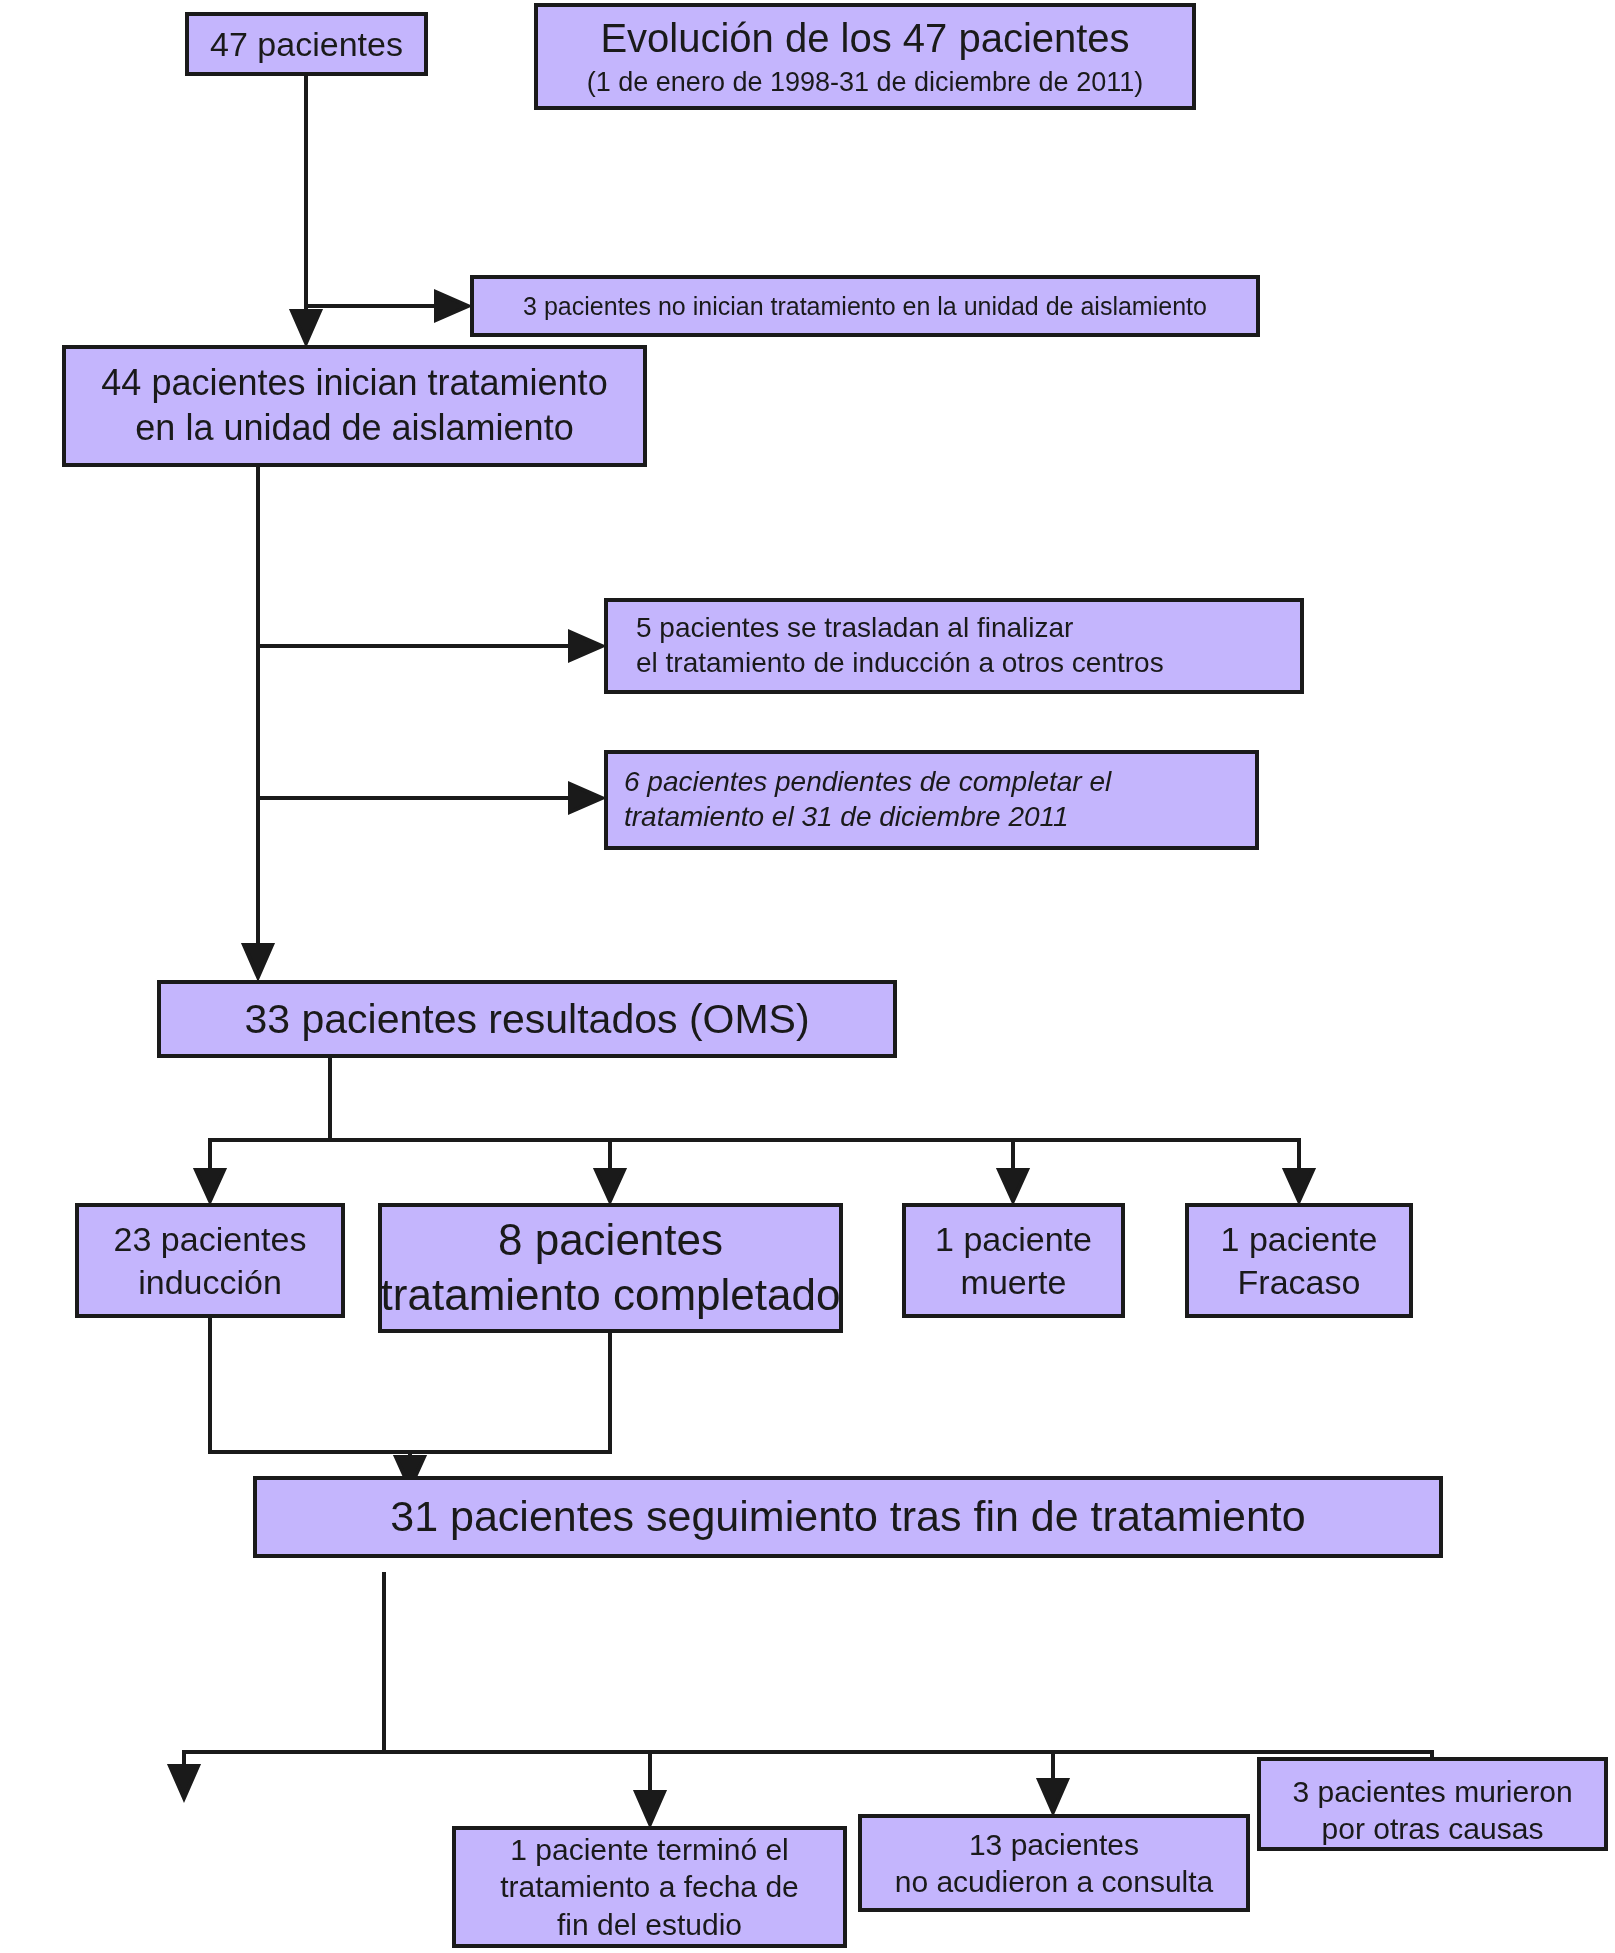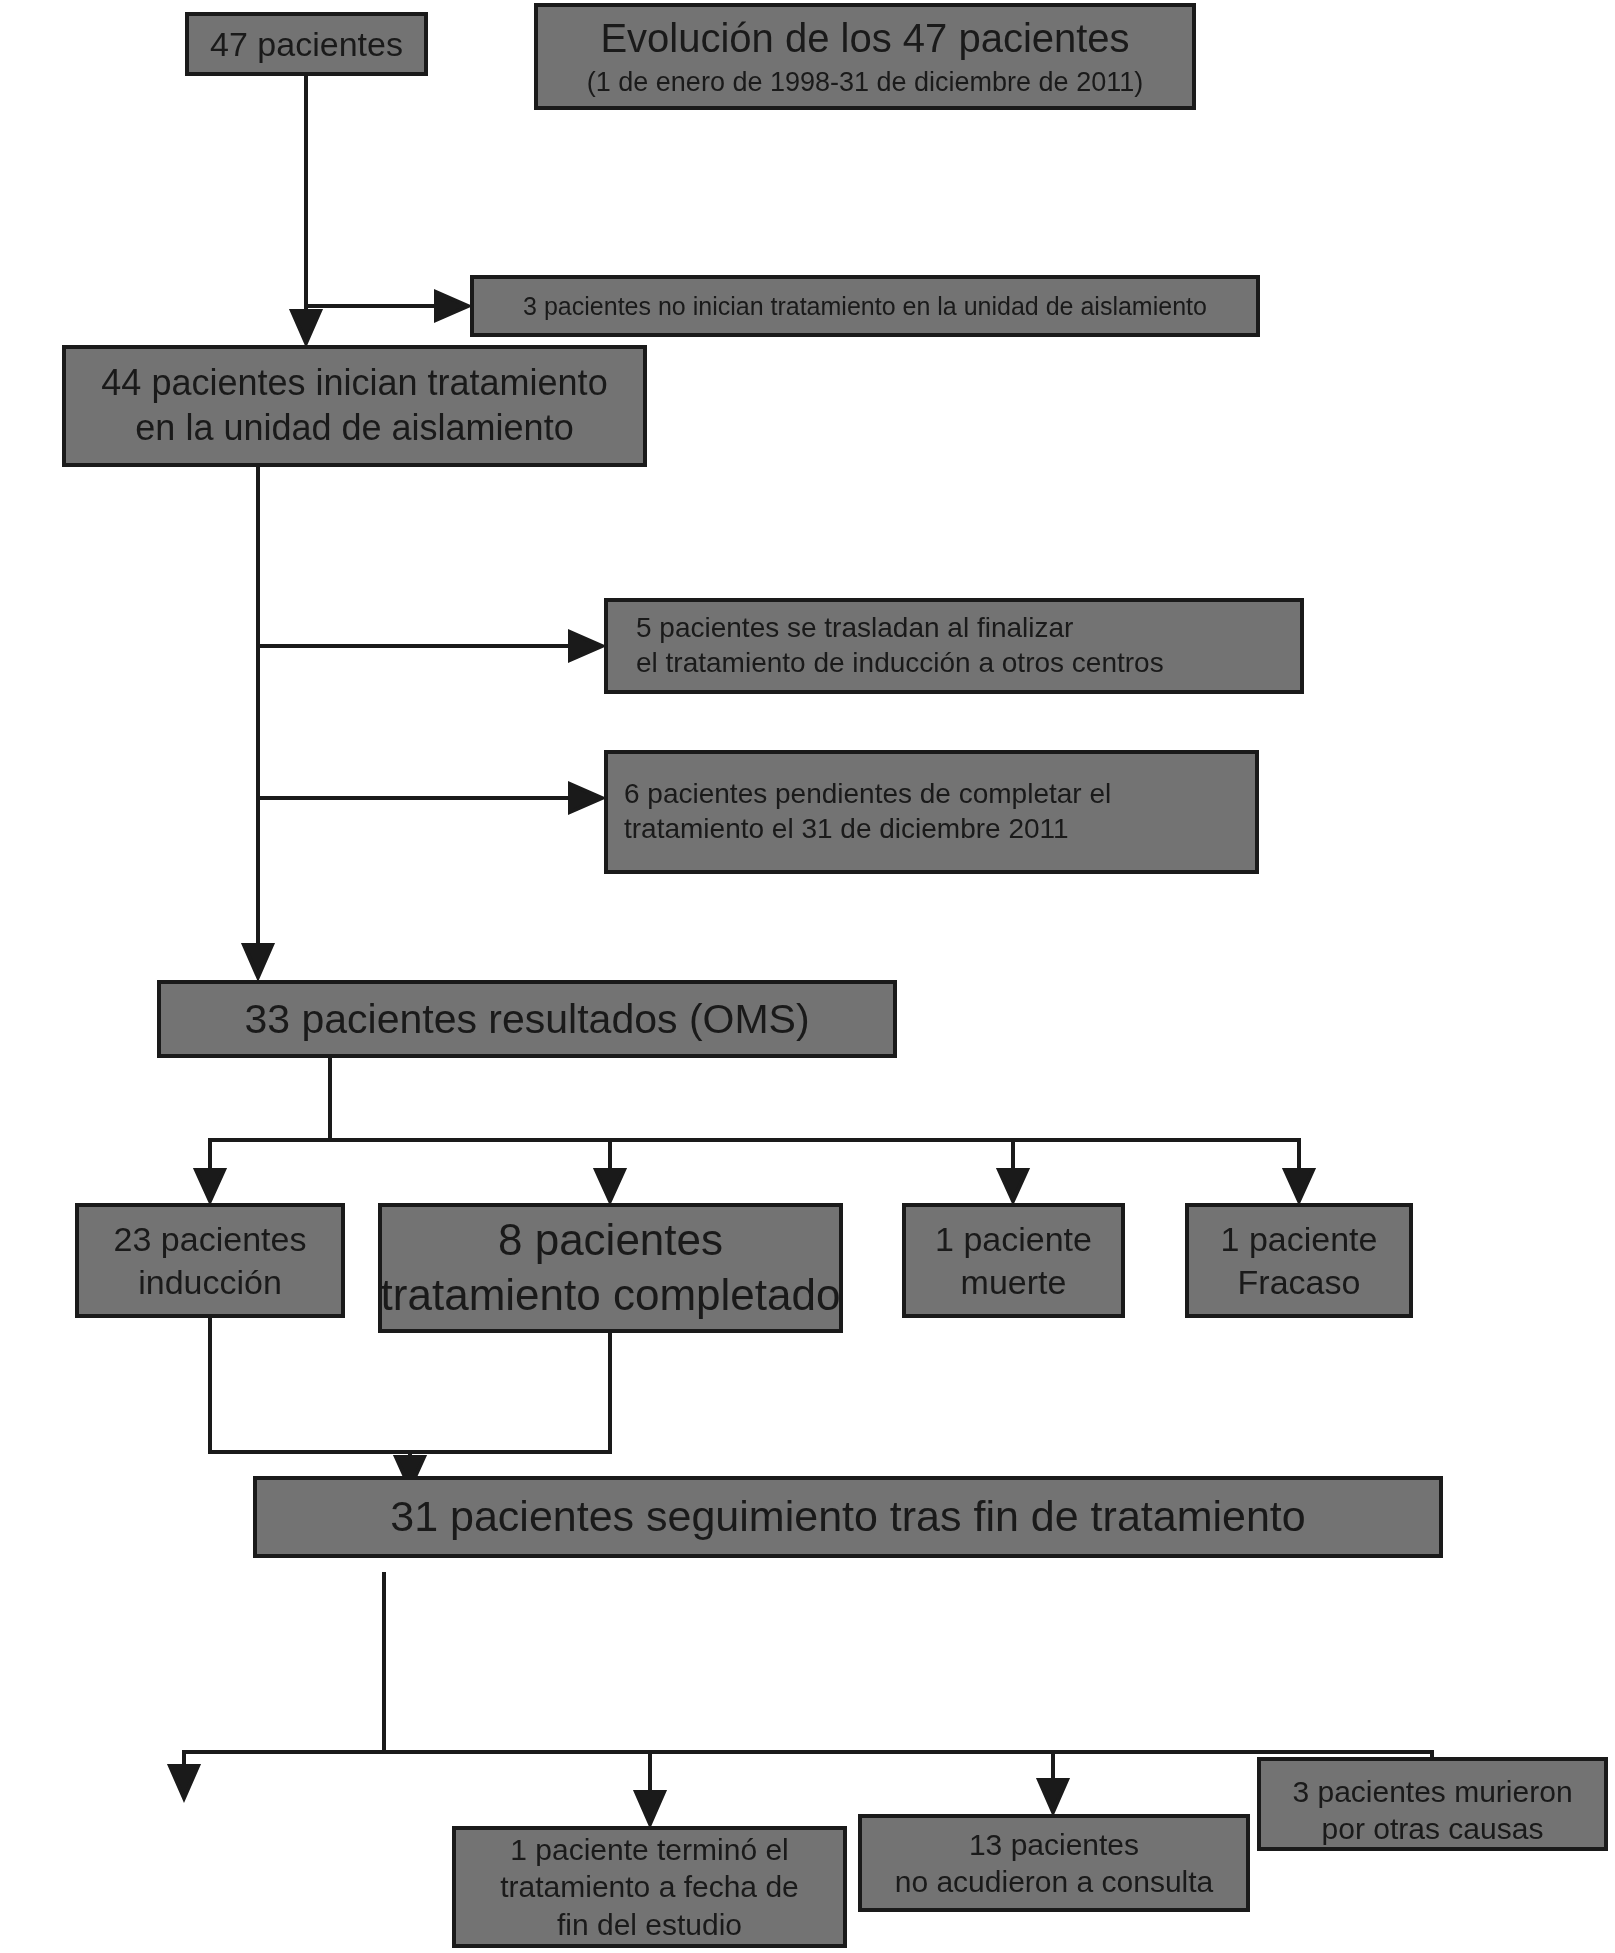--- a/index.html
+++ b/index.html
@@ -2,35 +2,35 @@
 <html><head>
 <meta charset="utf-8">
 <style>
   html,body{margin:0;padding:0;background:#ffffff;}
   .canvas{
     position:relative;width:1615px;height:1953px;background:#ffffff;
     font-family:"Liberation Sans", sans-serif;color:#1a1a1a;overflow:hidden;
   }
   svg.connectors{position:absolute;left:0;top:0;width:1615px;height:1953px;}
   .node{
-    position:absolute;border:4px solid #1a1a1a;background:#737373;
+    position:absolute;border:4px solid #1a1a1a;background:#c4b5fd;
     display:flex;flex-direction:column;align-items:center;justify-content:center;
     text-align:center;line-height:1.24;box-sizing:border-box;color:#1a1a1a;
   }
   .nowrap div, .nowrap span{white-space:nowrap;}
   .align-left{align-items:flex-start;text-align:left;padding-left:16px;}
 
   .n-47      {left:185px; top:12px;   width:243px;  height:64px;  font-size:34px;}
   .n-title   {left:534px; top:3px;    width:662px;  height:107px;}
   .n-title .t1{font-size:40px;}
   .n-title .t2{font-size:27px;margin-top:2px;}
   .n-no3     {left:470px; top:275px;  width:790px;  height:62px;  font-size:25px;}
   .n-44      {left:62px;  top:345px;  width:585px;  height:122px; font-size:36px;}
   .n-5       {left:604px; top:598px;  width:700px;  height:96px;  font-size:28px;padding-left:28px;}
-  .n-6       {left:604px; top:750px;  width:655px;  height:124px;  font-size:28px;}
+  .n-6       {left:604px; top:750px;  width:655px;  height:100px;  font-size:28px;font-style:italic;}
   .n-33      {left:157px; top:980px;  width:740px;  height:78px;  font-size:41px;}
   .n-cure    {left:75px;  top:1203px; width:270px;  height:115px; font-size:34px;}
   .n-compl   {left:378px; top:1203px; width:465px;  height:130px; font-size:44px;}
   .n-death   {left:902px; top:1203px; width:223px;  height:115px; font-size:34px;}
   .n-fail    {left:1185px;top:1203px; width:228px;  height:115px; font-size:34px;}
   .n-31      {left:253px; top:1460px; width:1190px; height:82px;  font-size:43px;margin-top:16px;}
   .n-fu14    {left:5px;   top:1800px; width:420px;  height:146px; font-size:30px;}
   .n-fin1    {left:452px; top:1826px; width:395px;  height:122px; font-size:30px;}
   .n-nocon13 {left:858px; top:1814px; width:392px;  height:98px;  font-size:30px;}
   .n-died3   {left:1257px;top:1757px; width:351px;  height:94px; font-size:30px;justify-content:flex-end;}

